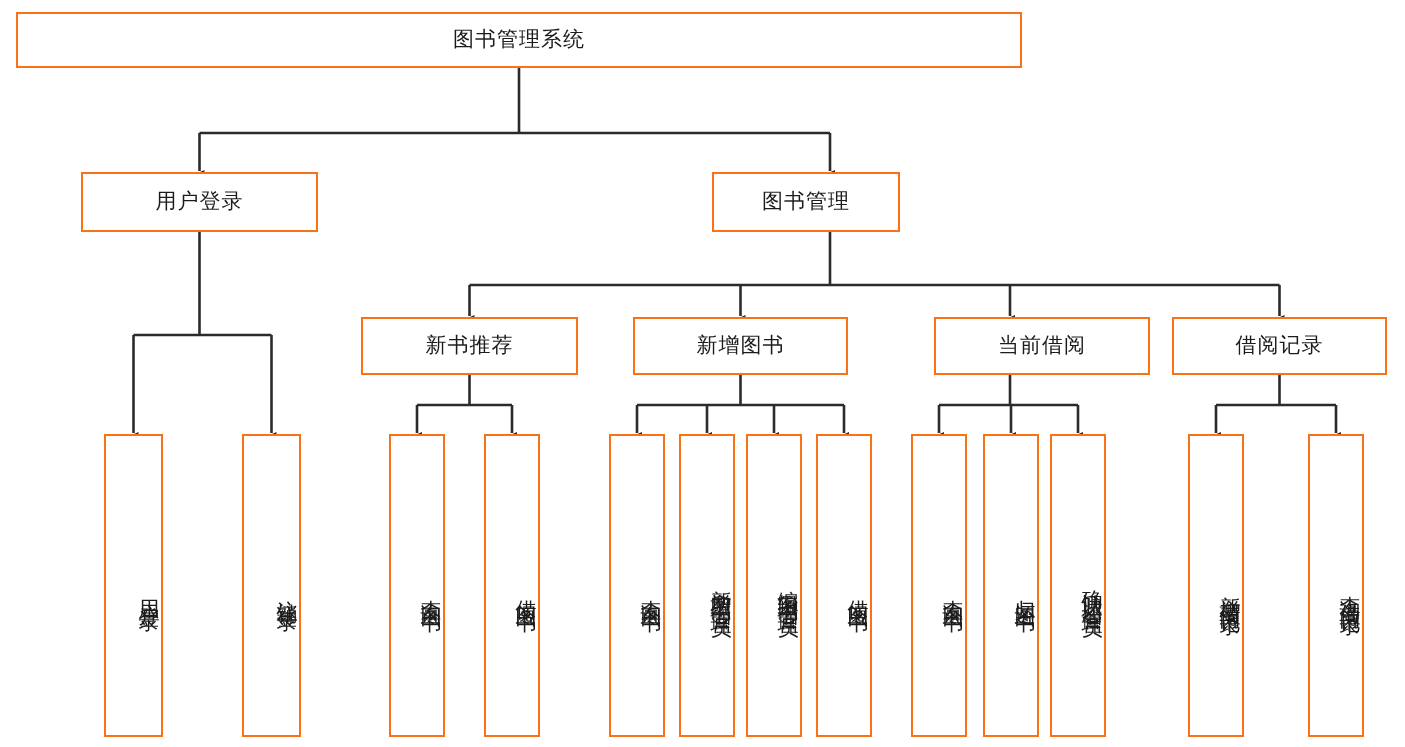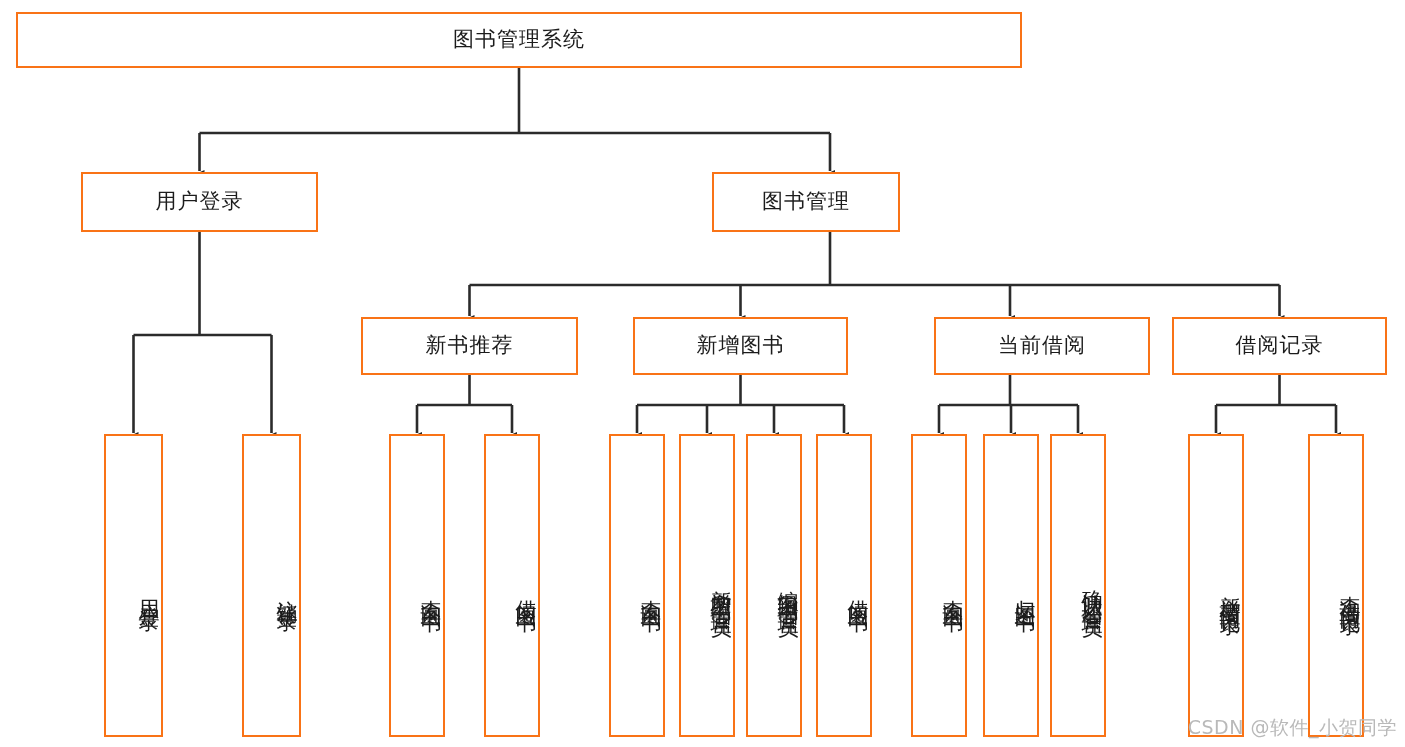--- a/index.html
+++ b/index.html
@@ -167,14 +167,13 @@
         <span class="node-label">确认归还（管理员）</span>
       </div>
       <div class="node vert" style="left: 1188px; top: 434px; width: 56px; height: 303px;">
         <span class="node-label">新增借阅记录</span>
       </div>
       <div class="node vert" style="left: 1308px; top: 434px; width: 56px; height: 303px;">
         <span class="node-label">查询借阅记录</span>
       </div>
     </div>
 
-  <div id="watermark">CSDN @软件_小贺同学</div>
 </div>
 
 </body></html>

